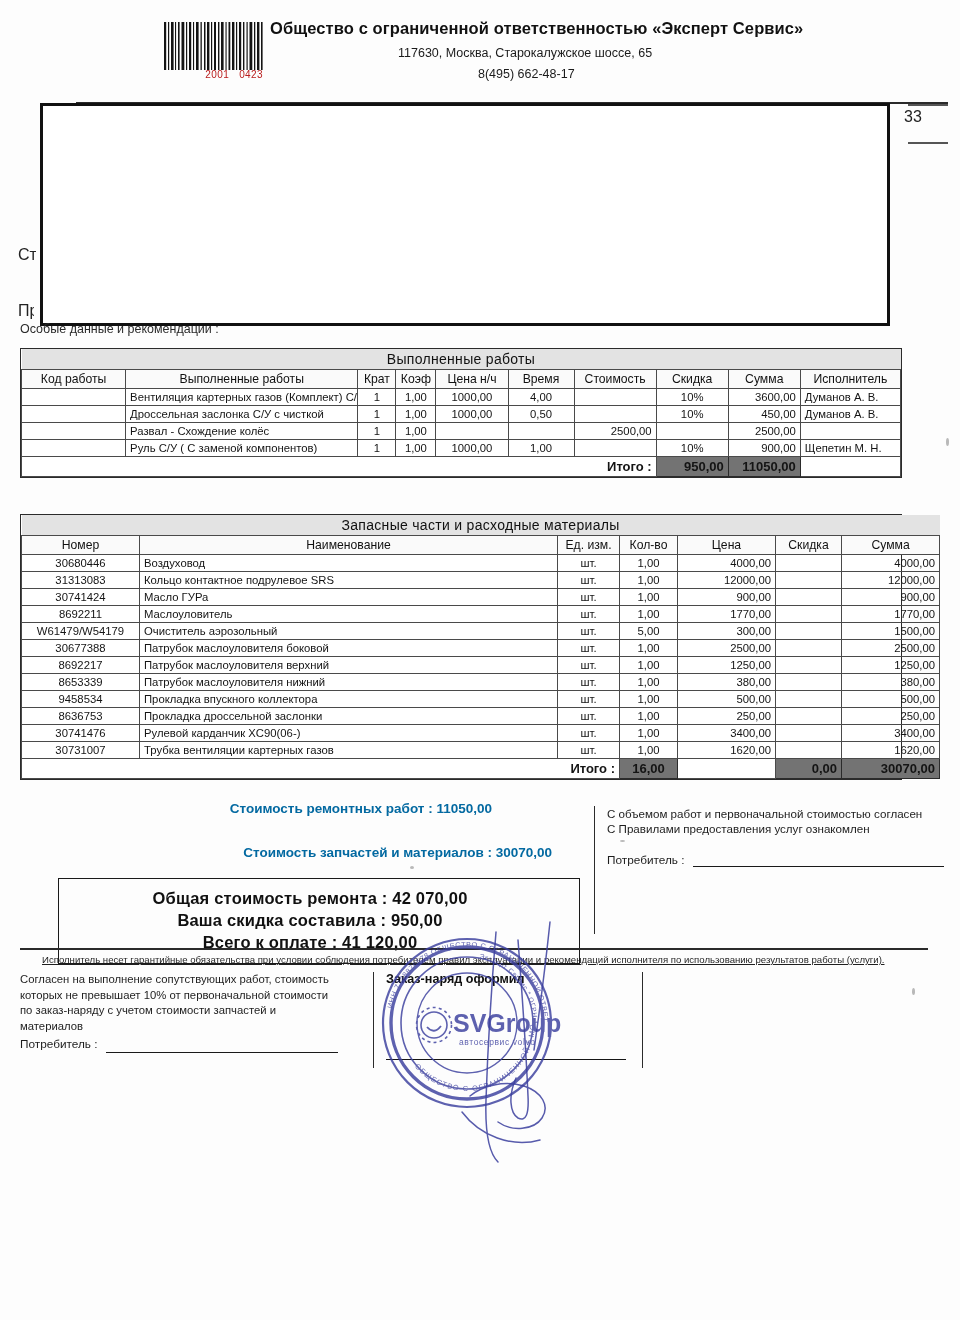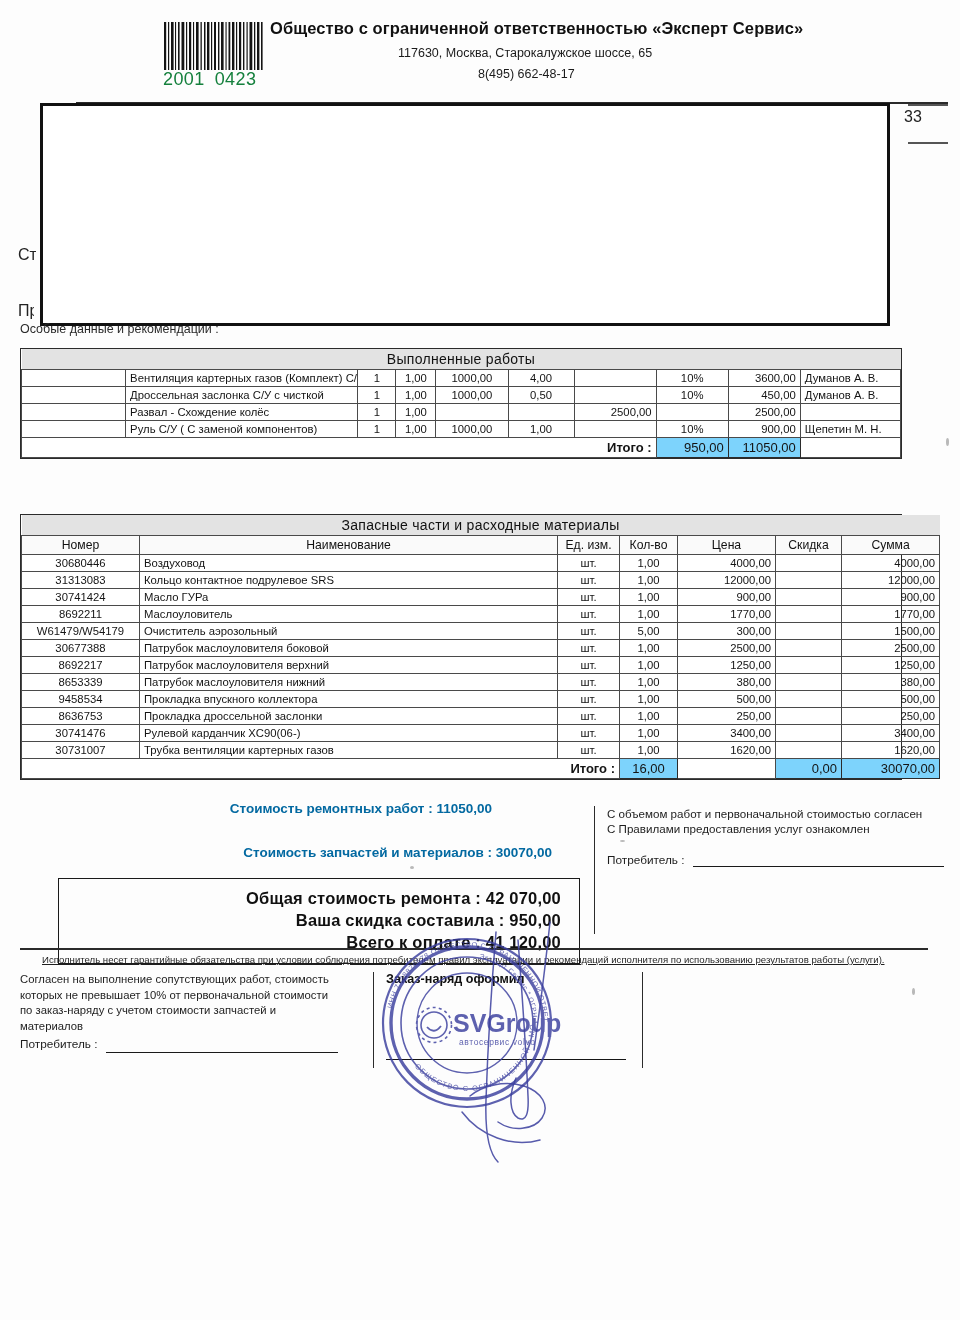--- a/index.html
+++ b/index.html
@@ -37,24 +37,24 @@
     top: 4px;
     width: 100px;
     height: 68px;
   }
   .barcode-bars {
     width: 100px;
     height: 48px;
     display: block;
   }
   .barcode-digits {
-    font-size: 18px;
+    font-size: 10px;
     letter-spacing: 0.4px;
-    color: #15803d;
-    text-align: left;
+    color: #b91c1c;
+    text-align: right;
     margin-top: -1px;
     font-family: "Liberation Sans", sans-serif;
   }
   .company-block {
     position: absolute;
     left: 270px;
     top: 0;
     width: 640px;
     text-align: left;
   }
@@ -181,22 +181,22 @@
   .r  { text-align: right; }
   .l  { text-align: left; }
   .totals-row td {
     border: none;
     background: transparent;
     height: 20px;
     font-size: 13px;
   }
   .totals-row td.boxed {
     border: 1.6px solid #2b2b2b;
-    background: #7dd3fc;
-    font-weight: normal;
+    background: #737373;
+    font-weight: bold;
     text-align: right;
   }
   .totals-label {
     text-align: right;
     font-weight: bold;
     font-size: 12.5px;
     padding-right: 6px;
   }
 
   
@@ -220,21 +220,21 @@
     position: absolute;
     left: 58px;
     top: 878px;
     width: 522px;
     border: 1.8px solid #1a1a1a;
     box-sizing: border-box;
     padding: 8px 18px 10px 0;
     background: transparent;
   }
   .grand-line {
-    text-align: right;
+    text-align: center;
     font-size: 16.5px;
     font-weight: bold;
     color: #101010;
     line-height: 22px;
     letter-spacing: 0.2px;
   }
 
   .consent-right {
     position: absolute;
     left: 594px;
@@ -423,20 +423,32 @@
           <col style="width:66px">
           <col style="width:82px">
           <col style="width:72px">
         <col style="width:72px">
           <col style="width:100px">
       </colgroup>
       <tbody>
         <tr>
           <td class="band-title" colspan="10">Выполненные работы</td>
         </tr>
+        <tr class="colhead">
+          <td>Код работы</td>
+          <td>Выполненные работы</td>
+          <td>Крат</td>
+          <td>Коэф</td>
+          <td>Цена н/ч</td>
+          <td>Время</td>
+          <td>Стоимость</td>
+          <td>Скидка</td>
+          <td>Сумма</td>
+          <td>Исполнитель</td>
+        </tr>
 
         <tr>
           <td class="c"></td>
           <td class="l">Вентиляция картерных газов (Комплект) С/У</td>
           <td class="c">1</td>
           <td class="c">1,00</td>
           <td class="c">1000,00</td>
           <td class="c">4,00</td>
           <td class="r"></td>
           <td class="c">10%</td>

